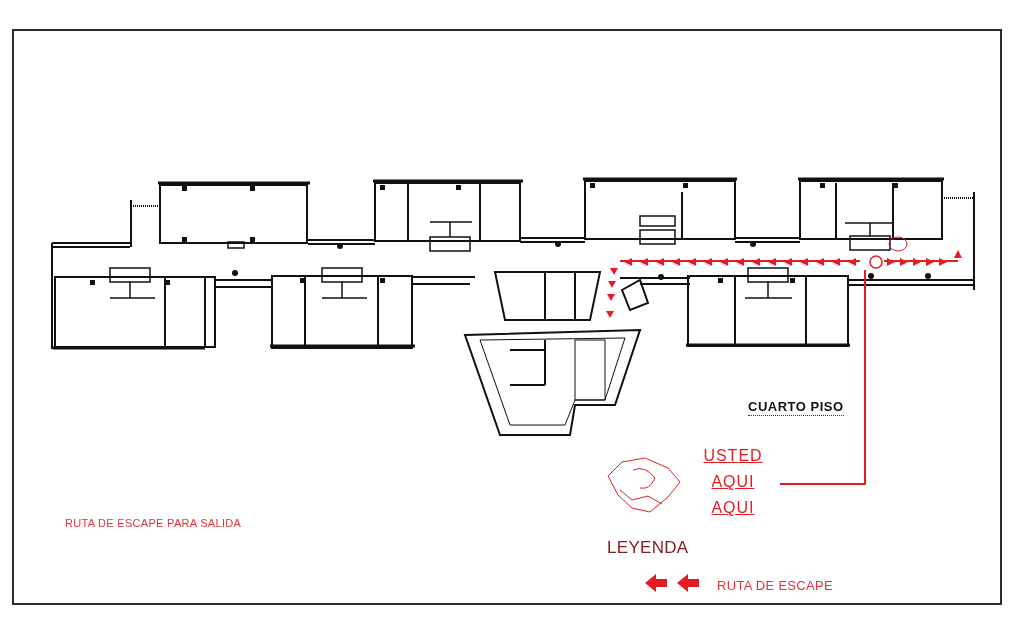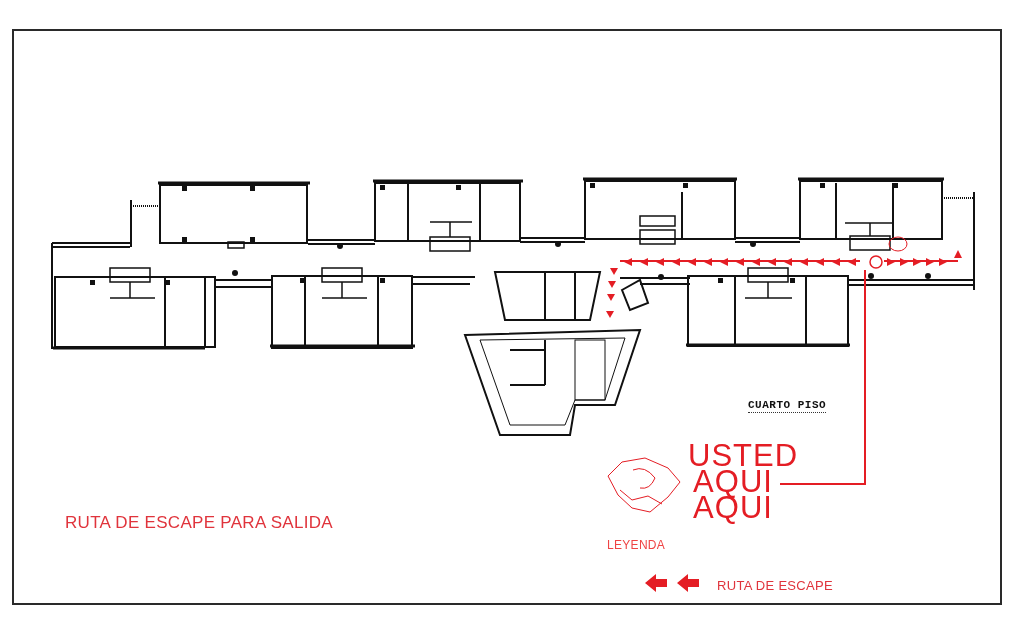--- a/index.html
+++ b/index.html
@@ -1,23 +1,23 @@
 <!DOCTYPE html>
 <html><head>
 <meta charset="utf-8">
 <style>
   html,body{margin:0;padding:0;background:#ffffff;}
   body{width:1024px;height:622px;position:relative;overflow:hidden;font-family:"Liberation Sans",sans-serif;}
   .frame{position:absolute;left:12px;top:29px;width:990px;height:576px;border:2px solid #2a2a2a;box-sizing:border-box;}
   svg.plan{position:absolute;left:0;top:0;}
-  .title-block{position:absolute;left:65px;top:515px;color:#e0343c;font-size:17px;line-height:16px;letter-spacing:0.3px;}
-  .usted{position:absolute;left:688px;top:443px;color:#e41d24;font-size:31px;line-height:26px;text-align:center;width:90px;font-weight:normal;letter-spacing:1px;}
-  .leyenda{position:absolute;left:607px;top:538px;color:#ef4444;font-size:12px;letter-spacing:0.3px;}
+  .title-block{position:absolute;left:65px;top:515px;color:#e0343c;font-size:11px;line-height:16px;letter-spacing:0.3px;}
+  .usted{position:absolute;left:688px;top:443px;color:#e41d24;font-size:16px;line-height:26px;text-align:center;width:90px;font-weight:normal;letter-spacing:1px;text-decoration:underline;}
+  .leyenda{position:absolute;left:607px;top:538px;color:#7f1d1d;font-size:17px;letter-spacing:0.3px;}
   .ruta{position:absolute;left:717px;top:578px;color:#e0343c;font-size:13px;letter-spacing:0.3px;}
-  .cuarto{position:absolute;left:748px;top:399px;color:#111;font-size:11px;font-weight:bold;letter-spacing:0.5px;border-bottom:1px dotted #333;padding-bottom:1px;font-family:Liberation Mono, monospace;}
+  .cuarto{position:absolute;left:748px;top:399px;color:#111;font-size:13px;font-weight:bold;letter-spacing:0.5px;border-bottom:1px dotted #333;padding-bottom:1px;}
 </style>
 </head>
 <body>
 
 <div class="frame"></div>
 
 <svg class="plan" width="1024" height="622" viewBox="0 0 1024 622">
   <g stroke="#111" stroke-width="2" fill="none">
 
     <line x1="52" y1="243" x2="130" y2="243"></line>

